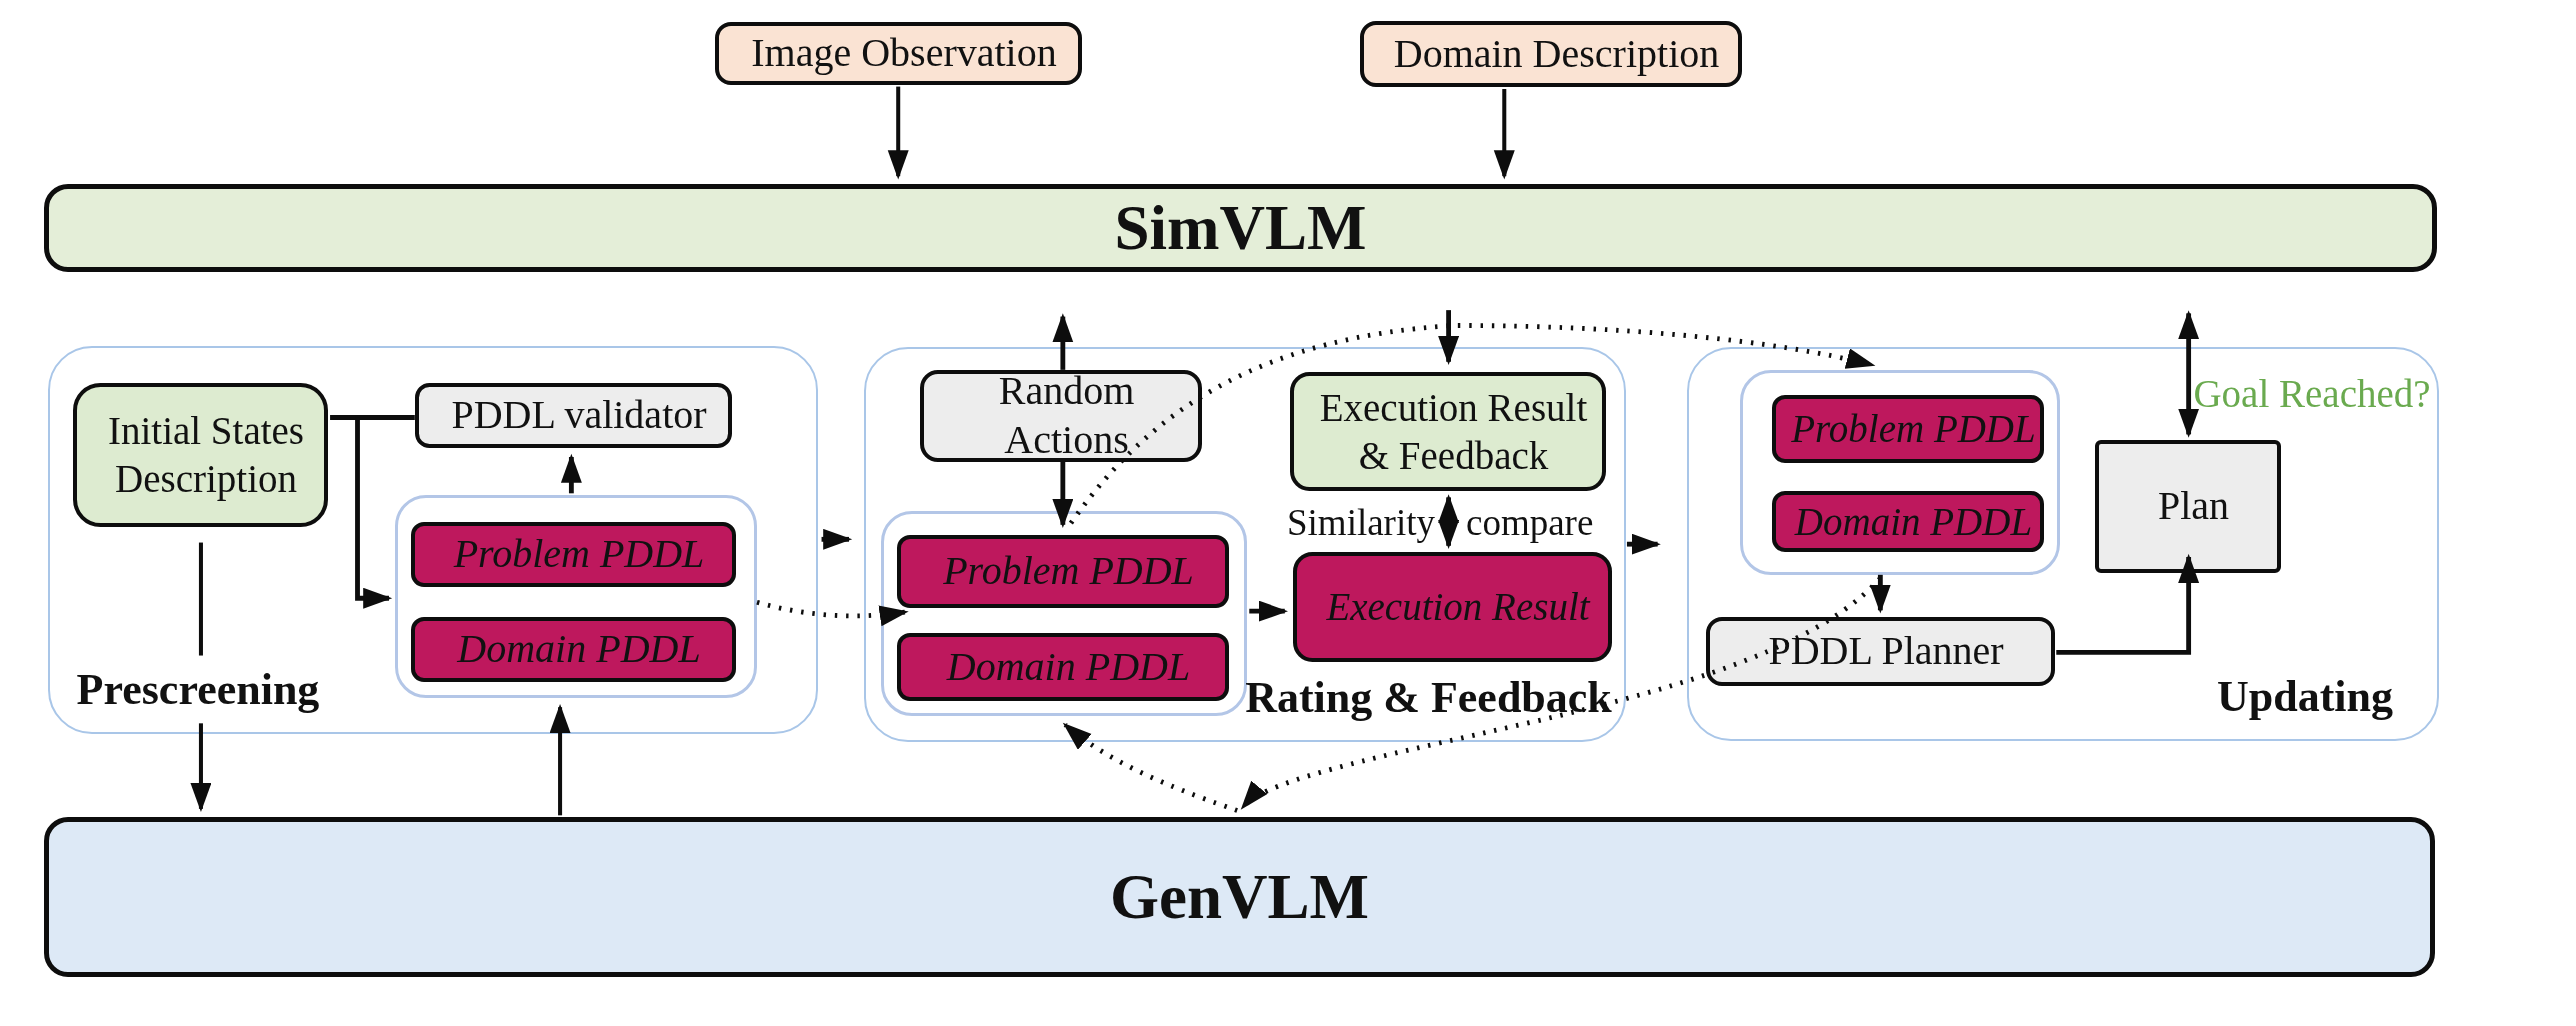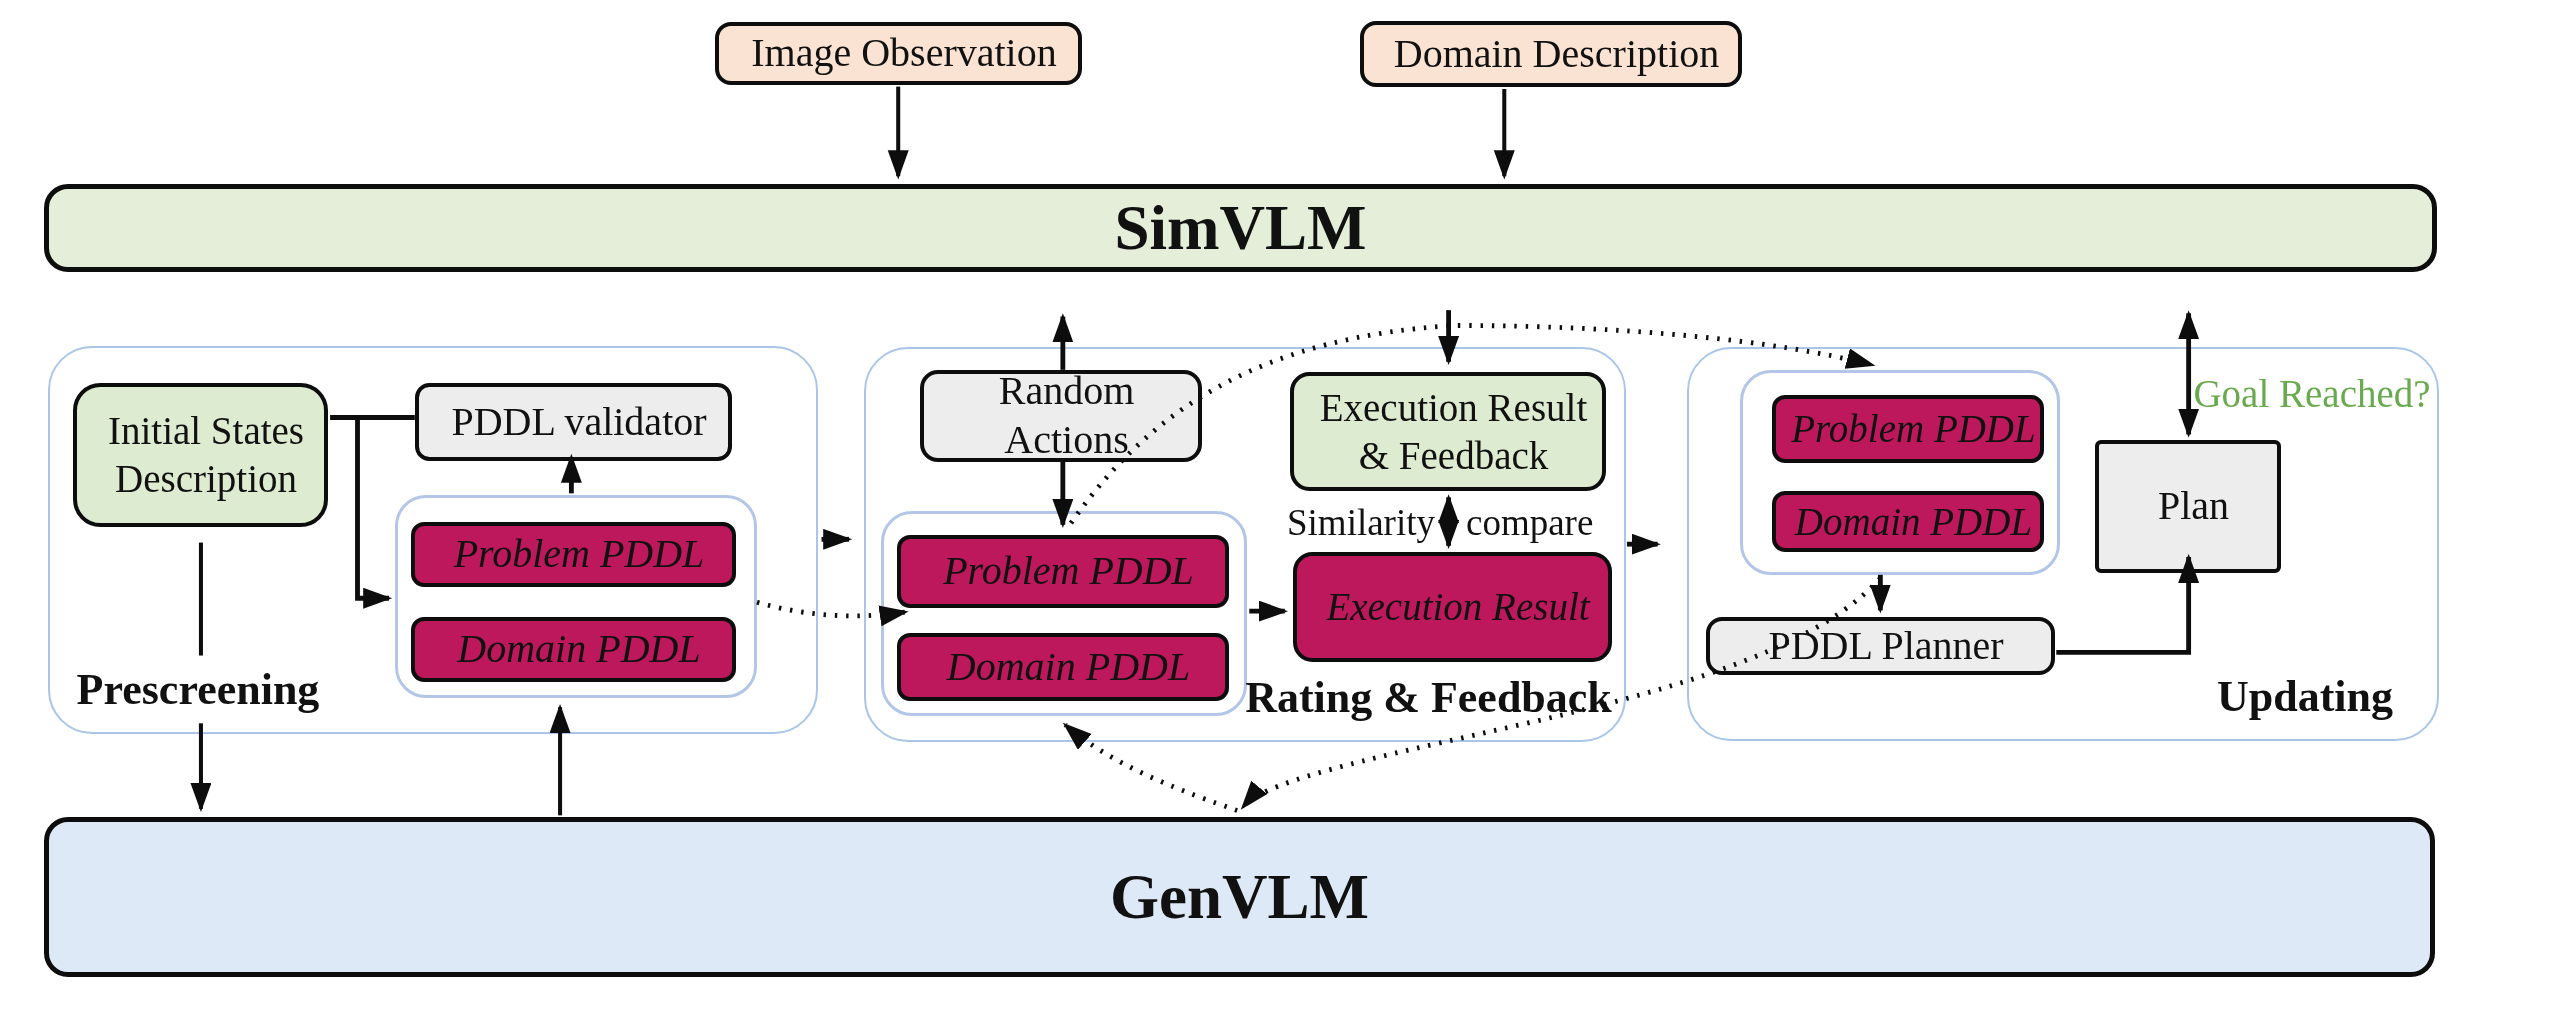--- a/index.html
+++ b/index.html
@@ -91,21 +91,21 @@
 
   <div class="abs group" style="left:48px;top:346px;width:770px;height:388px;"></div>
 
   <div class="abs node green" style="left:73px;top:383px;width:255px;height:144px;border-radius:27.4px;font-size:39px;">
     <div class="center col">
       <span>Initial States</span>
       <span>Description</span>
     </div>
   </div>
 
-  <div class="abs node gray" style="left:415px;top:383px;width:317px;height:78px;border-radius:14.5px;">
+  <div class="abs node gray" style="left:415px;top:383px;width:317px;height:65px;border-radius:14.5px;">
     <span>PDDL validator</span>
   </div>
 
   <div class="abs inner" style="left:395px;top:495px;width:362px;height:203px;"></div>
 
   <div class="abs node blue" style="left:411px;top:522px;width:325px;height:65px;border-radius:13px;">
     <span>Problem PDDL</span>
   </div>
   <div class="abs node blue" style="left:411px;top:617px;width:325px;height:65px;border-radius:13px;">
     <span>Domain PDDL</span>
@@ -151,21 +151,21 @@
 
   <div class="abs inner" style="left:1740px;top:370px;width:320px;height:205px;"></div>
 
   <div class="abs node blue" style="left:1772px;top:395px;width:272px;height:68px;border-radius:13px;font-size:39px;">
     <span>Problem PDDL</span>
   </div>
   <div class="abs node blue" style="left:1772px;top:491px;width:272px;height:61px;border-radius:13px;font-size:39px;">
     <span>Domain PDDL</span>
   </div>
 
-  <div class="abs node gray" style="left:1706px;top:617px;width:349px;height:58px;border-radius:16px;">
+  <div class="abs node gray" style="left:1706px;top:617px;width:349px;height:69px;border-radius:16px;">
     <span>PDDL Planner</span>
   </div>
 
   <div class="abs node gray" style="left:2095px;top:440px;width:186px;height:133px;border-radius:6px;">
     <span>Plan</span>
   </div>
 
   <div class="abs goal" style="left:2183px;top:374px;width:258px;">Goal Reached?</div>
 
   <div class="abs glabel" style="left:2208px;top:675px;width:194px;">Updating</div>

